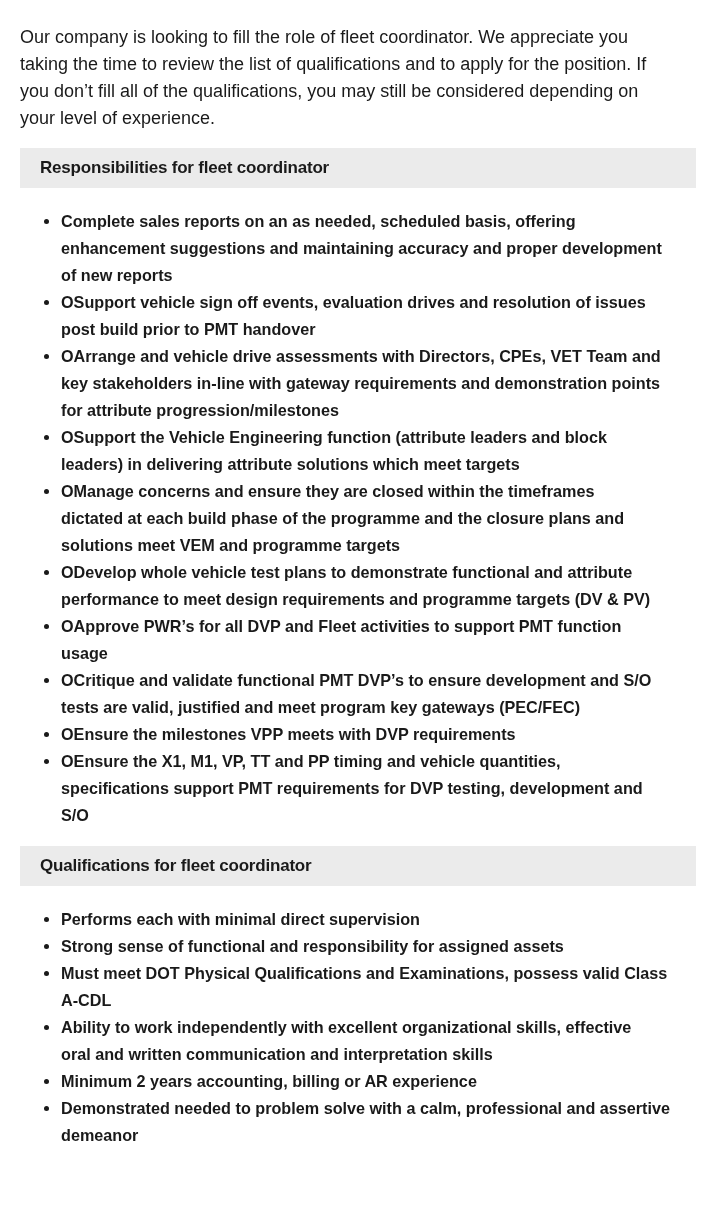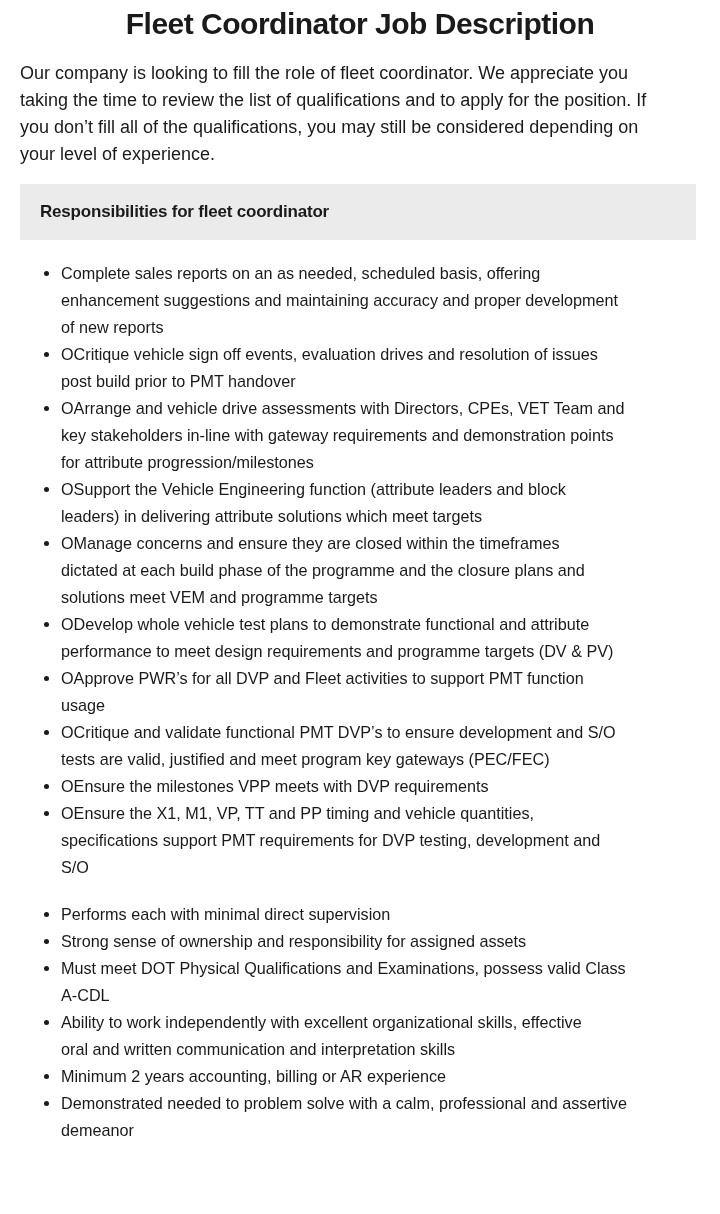--- a/index.html
+++ b/index.html
@@ -26,27 +26,27 @@
     letter-spacing:-0.5px;
   }
   .intro{
     margin:18px 12px 0 20px;
     font-size:18px;
     line-height:27px;
     white-space:pre-line;
   }
   .section-bar{
     margin:16px 24px 0 20px;
-    height:56px;
+    height:40px;
     background:var(--bar-bg);
     display:flex;
     align-items:center;
     padding-left:20px;
   }
-  .section-bar + * {margin-top:20px;}
+  .section-bar + * {margin-top:20px;font-weight:bold;}
   .section-bar h2{
     margin:0;
     font-size:17px;
     font-weight:700;
     letter-spacing:-0.2px;
   }
   section.block2 .section-bar{margin-top:17px;}
   ul.bullets{
     margin:20px 10px 0 20px;
     padding:0 0 0 41px;
@@ -56,36 +56,35 @@
     font-size:16.2px;
     line-height:27px;
     white-space:pre-line;
   }
 </style>
 </head>
 <body>
 
 <main>
 
-  <h1>Fleet Coordinator Job Description</h1>
 
   <p class="intro">Our company is looking to fill the role of fleet coordinator. We appreciate you
 taking the time to review the list of qualifications and to apply for the position. If
 you don’t fill all of the qualifications, you may still be considered depending on
 your level of experience.</p>
 
   <section class="block1">
     <div class="section-bar">
       <h2>Responsibilities for fleet coordinator</h2>
     </div>
     <ul class="bullets">
         <li>Complete sales reports on an as needed, scheduled basis, offering
 enhancement suggestions and maintaining accuracy and proper development
 of new reports</li>
-        <li>OCritique vehicle sign off events, evaluation drives and resolution of issues
+        <li>OSupport vehicle sign off events, evaluation drives and resolution of issues
 post build prior to PMT handover</li>
         <li>OArrange and vehicle drive assessments with Directors, CPEs, VET Team and
 key stakeholders in-line with gateway requirements and demonstration points
 for attribute progression/milestones</li>
         <li>OSupport the Vehicle Engineering function (attribute leaders and block
 leaders) in delivering attribute solutions which meet targets</li>
         <li>OManage concerns and ensure they are closed within the timeframes
 dictated at each build phase of the programme and the closure plans and
 solutions meet VEM and programme targets</li>
         <li>ODevelop whole vehicle test plans to demonstrate functional and attribute
@@ -95,23 +94,26 @@
         <li>OCritique and validate functional PMT DVP’s to ensure development and S/O
 tests are valid, justified and meet program key gateways (PEC/FEC)</li>
         <li>OEnsure the milestones VPP meets with DVP requirements</li>
         <li>OEnsure the X1, M1, VP, TT and PP timing and vehicle quantities,
 specifications support PMT requirements for DVP testing, development and
 S/O</li>
       </ul>
   </section>
 
   <section class="block2">
+    <div class="section-bar">
+      <h2>Qualifications for fleet coordinator</h2>
+    </div>
     <ul class="bullets">
         <li>Performs each with minimal direct supervision</li>
-        <li>Strong sense of ownership and responsibility for assigned assets</li>
+        <li>Strong sense of functional and responsibility for assigned assets</li>
         <li>Must meet DOT Physical Qualifications and Examinations, possess valid Class
 A-CDL</li>
         <li>Ability to work independently with excellent organizational skills, effective
 oral and written communication and interpretation skills</li>
         <li>Minimum 2 years accounting, billing or AR experience</li>
         <li>Demonstrated needed to problem solve with a calm, professional and assertive
 demeanor</li>
       </ul>
   </section>
 

